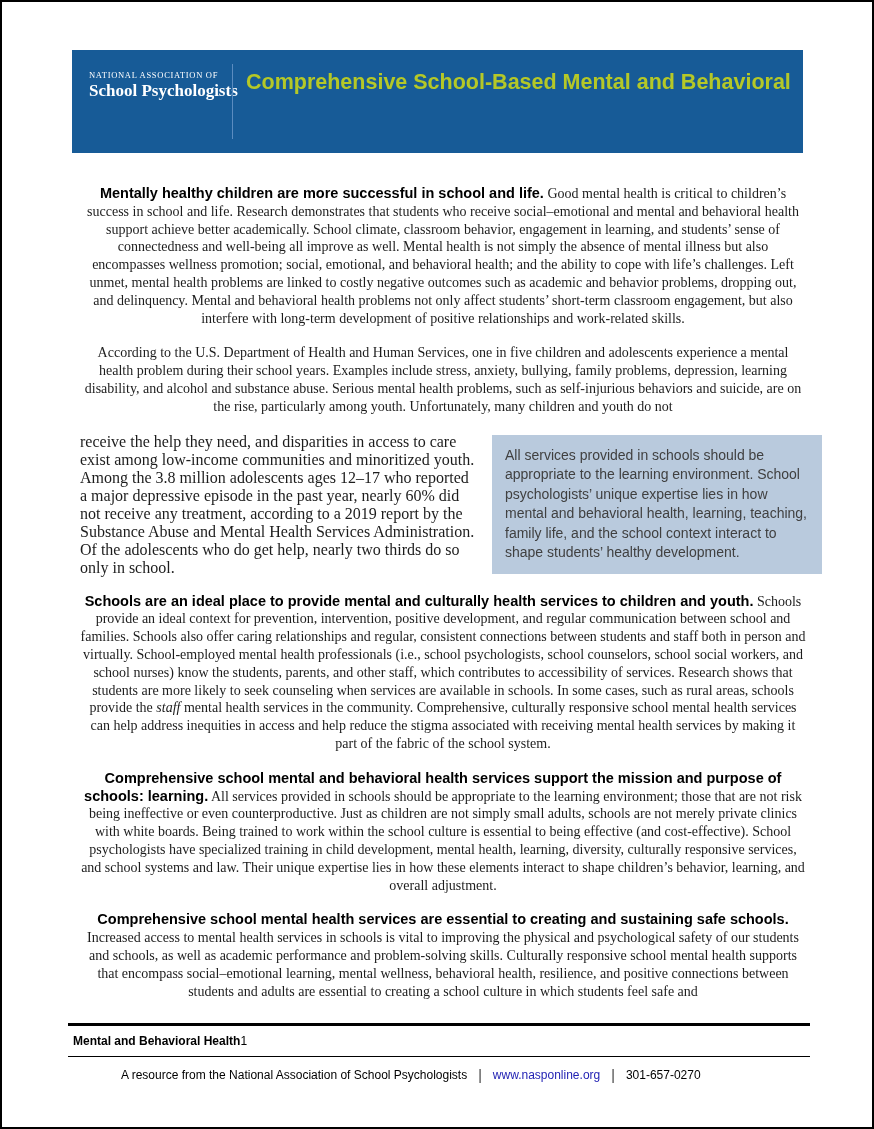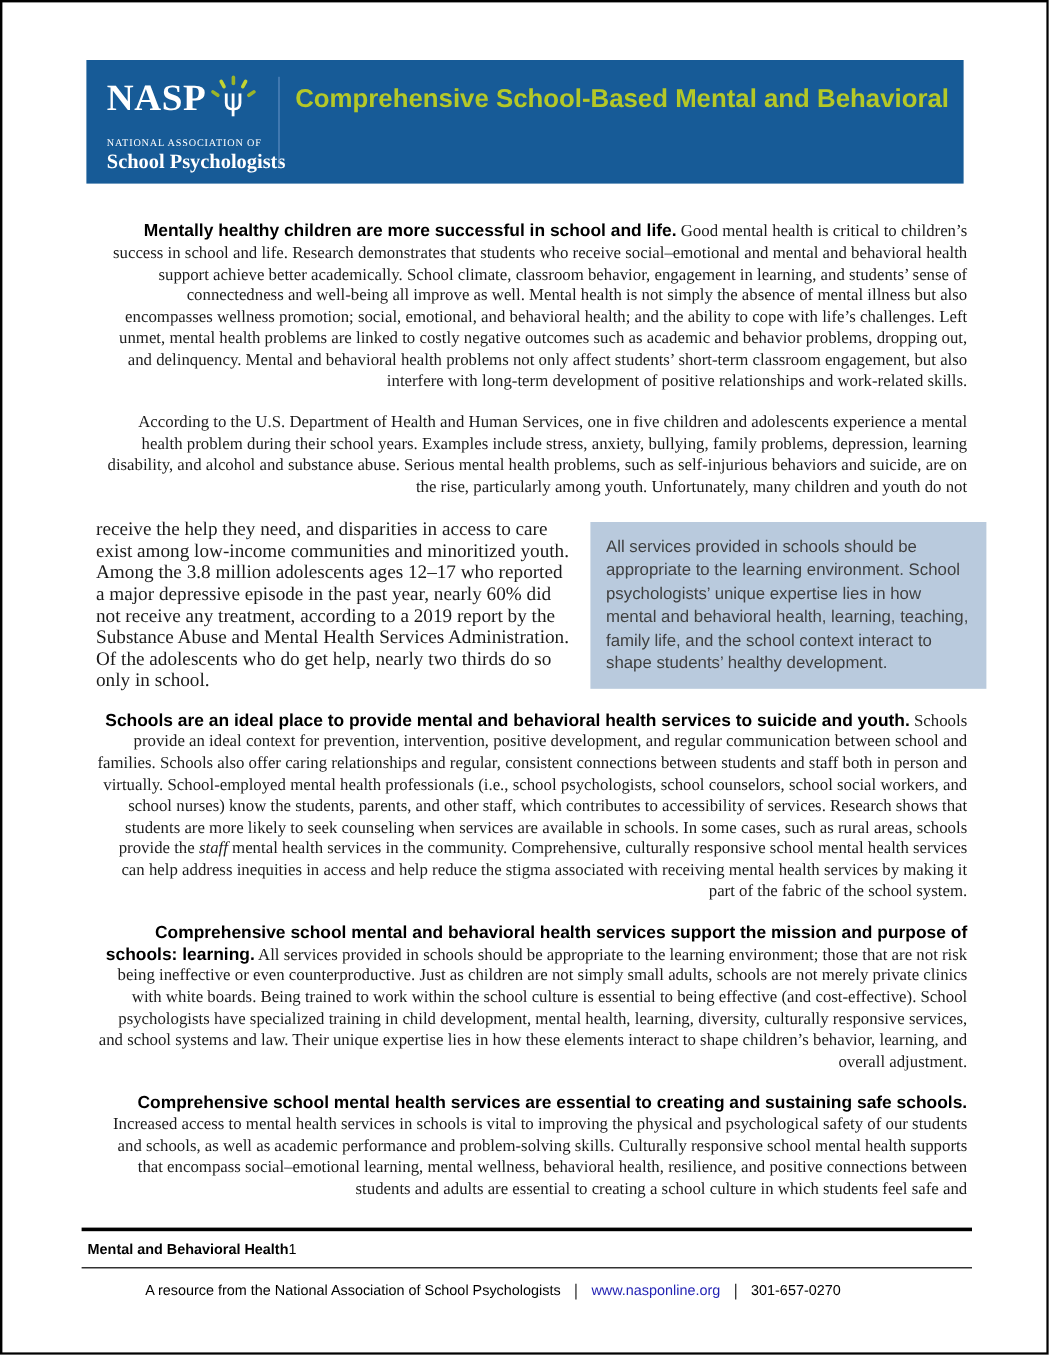--- a/index.html
+++ b/index.html
@@ -43,21 +43,21 @@
   .title-block {
     flex:1; padding:17px 10px 0 13px;
     font-family:"Liberation Sans", sans-serif; font-weight:bold;
     font-size:21.5px; line-height:31px; color:#b5c827;
   }
 
   
   .content { position:absolute; left:78px; top:183px; width:726px; }
   .section {
     margin:0 0 17px 0; font-size:14px; line-height:17.8px; color:#1c1c1c;
-    text-align:right;
+    text-align:center;
   }
   .h {
     font-family:"Liberation Sans", sans-serif; font-weight:bold;
     font-size:14.5px; color:#000;
   }
   .h-block { display:block; }
   .no-gap { margin-bottom:0; }
   .cont { margin-top:0; }
   .clear { clear:both; }
 
@@ -88,31 +88,20 @@
   .pipe { color:#3a3a3a; font-size:14px; }
   .nasp-link { color:#2323b4; cursor:pointer; }
 </style>
 </head>
 <body>
 
 <div class="page">
 
   <div class="banner">
     <div class="logo-block">
-      <div class="logo-row">
-        <span class="nasp-acronym">NASP</span>
-        <span class="psi-wrap">
-          <span class="ray r1"></span>
-          <span class="ray r2"></span>
-          <span class="ray r3"></span>
-          <span class="ray r4"></span>
-          <span class="ray r5"></span>
-          <span class="psi">ψ</span>
-        </span>
-      </div>
       <div class="org-line1">NATIONAL ASSOCIATION OF</div>
       <div class="org-line2">School Psychologists</div>
     </div>
     <div class="banner-divider"></div>
     <div class="title-block">
       <div>Comprehensive School-Based Mental and Behavioral</div>
     </div>
   </div>
 
   <div class="content">
@@ -126,21 +115,21 @@
       <span>According to the U.S. Department of Health and Human Services, one in five children and adolescents experience a mental health problem during their school years. Examples include stress, anxiety, bullying, family problems, depression, learning disability, and alcohol and substance abuse. Serious mental health problems, such as self-injurious behaviors and suicide, are on the rise, particularly among youth. Unfortunately, many children and youth do not</span>
     </p>
     <p class="section cont">
       </p><aside class="callout">
         <span>All services provided in schools should be appropriate to the learning environment. School psychologists’ unique expertise lies in how mental and behavioral health, learning, teaching, family life, and the school context interact to shape students’ healthy development.</span>
       </aside>
       <span>receive the help they need, and disparities in access to care exist among low-income communities and minoritized youth. Among the 3.8 million adolescents ages 12–17 who reported a major depressive episode in the past year, nearly 60% did not receive any treatment, according to a 2019 report by the Substance Abuse and Mental Health Services Administration. Of the adolescents who do get help, nearly two thirds do so only in school.</span>
     <p></p>
 
     <p class="section clear">
-      <span class="h">Schools are an ideal place to provide mental and behavioral health services to suicide and youth.</span>
+      <span class="h">Schools are an ideal place to provide mental and culturally health services to children and youth.</span>
       <span>Schools provide an ideal context for prevention, intervention, positive development, and regular communication between school and families. Schools also offer caring relationships and regular, consistent connections between students and staff both in person and virtually. School-employed mental health professionals (i.e., school psychologists, school counselors, school social workers, and school nurses) know the students, parents, and other staff, which contributes to accessibility of services. Research shows that students are more likely to seek counseling when services are available in schools. In some cases, such as rural areas, schools provide the</span>
       <i>staff</i>
       <span>mental health services in the community. Comprehensive, culturally responsive school mental health services can help address inequities in access and help reduce the stigma associated with receiving mental health services by making it part of the fabric of the school system.</span>
     </p>
 
     <p class="section">
       <span class="h">Comprehensive school mental and behavioral health services support the mission and purpose of schools: learning.</span>
       <span>All services provided in schools should be appropriate to the learning environment; those that are not risk being ineffective or even counterproductive. Just as children are not simply small adults, schools are not merely private clinics with white boards. Being trained to work within the school culture is essential to being effective (and cost-effective). School psychologists have specialized training in child development, mental health, learning, diversity, culturally responsive services, and school systems and law. Their unique expertise lies in how these elements interact to shape children’s behavior, learning, and overall adjustment.</span>
     </p>
 

